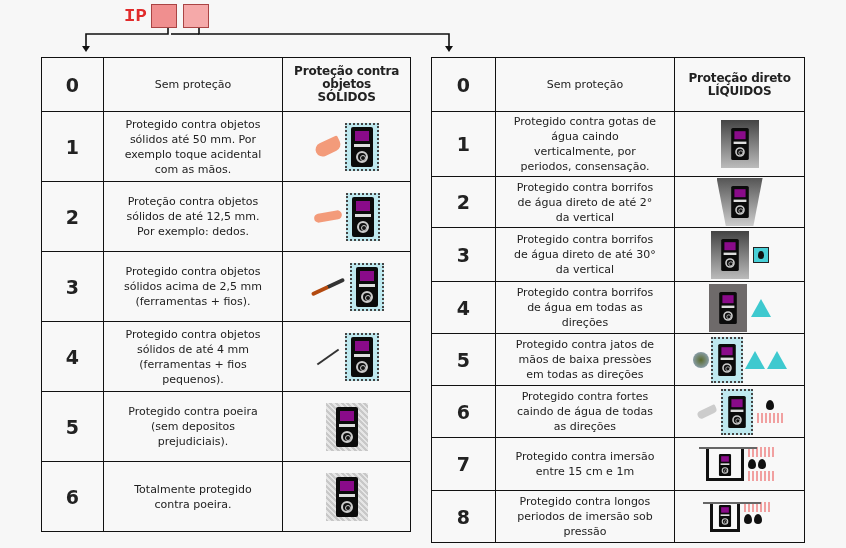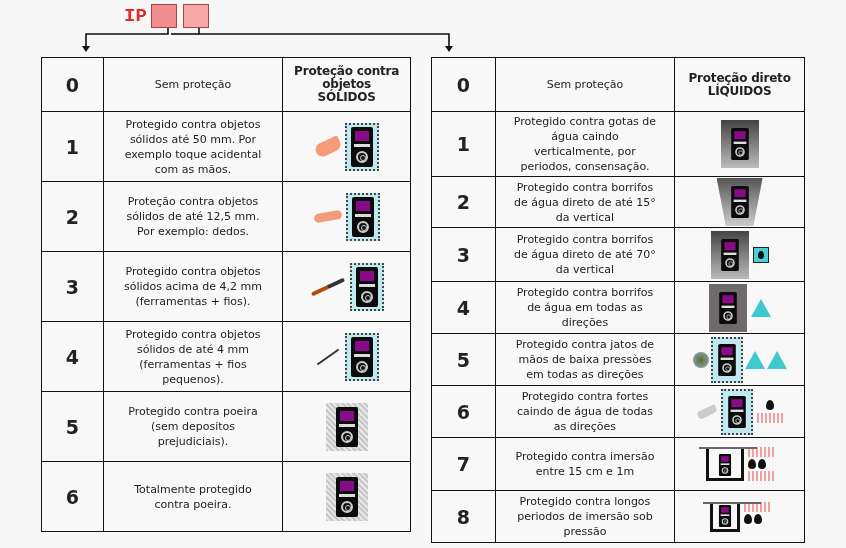--- a/index.html
+++ b/index.html
@@ -107,21 +107,21 @@
                 <span class="screen"></span>
                 <span class="keys"></span>
                 <span class="knob"></span>
               </span>
             </span>
       </span>
     </td>
   </tr>
   <tr style="height:70px">
     <td class="num">3</td>
-    <td class="desc">Protegido contra objetos sólidos acima de 4,2 mm (ferramentas + fios).</td>
+    <td class="desc">Protegido contra objetos sólidos acima de 2,5 mm (ferramentas + fios).</td>
     <td class="icon-cell">
       <span class="icon-wrap">
         <span class="screwdriver"></span>
         <span class="dotted">
               <span class="device">
                 <span class="screen"></span>
                 <span class="keys"></span>
                 <span class="knob"></span>
               </span>
             </span>
@@ -202,36 +202,36 @@
                 <span class="screen"></span>
                 <span class="keys"></span>
                 <span class="knob"></span>
               </span>
             </span>
       </span>
     </td>
   </tr>
   <tr style="height:51px">
     <td class="num">2</td>
-    <td class="desc">Protegido contra borrifos de água direto de até 15° da vertical</td>
+    <td class="desc">Protegido contra borrifos de água direto de até 2° da vertical</td>
     <td class="icon-cell">
       <span class="icon-wrap">
         <span class="funnel">
               <span class="device" style="transform:scale(0.8)">
                 <span class="screen"></span>
                 <span class="keys"></span>
                 <span class="knob"></span>
               </span>
             </span>
       </span>
     </td>
   </tr>
   <tr style="height:54px">
     <td class="num">3</td>
-    <td class="desc">Protegido contra borrifos de água direto de até 70° da vertical</td>
+    <td class="desc">Protegido contra borrifos de água direto de até 30° da vertical</td>
     <td class="icon-cell">
       <span class="icon-wrap">
         <span class="shade">
               <span class="device" style="transform:scale(0.8)">
                 <span class="screen"></span>
                 <span class="keys"></span>
                 <span class="knob"></span>
               </span>
             </span>
         <span class="drop-box">

